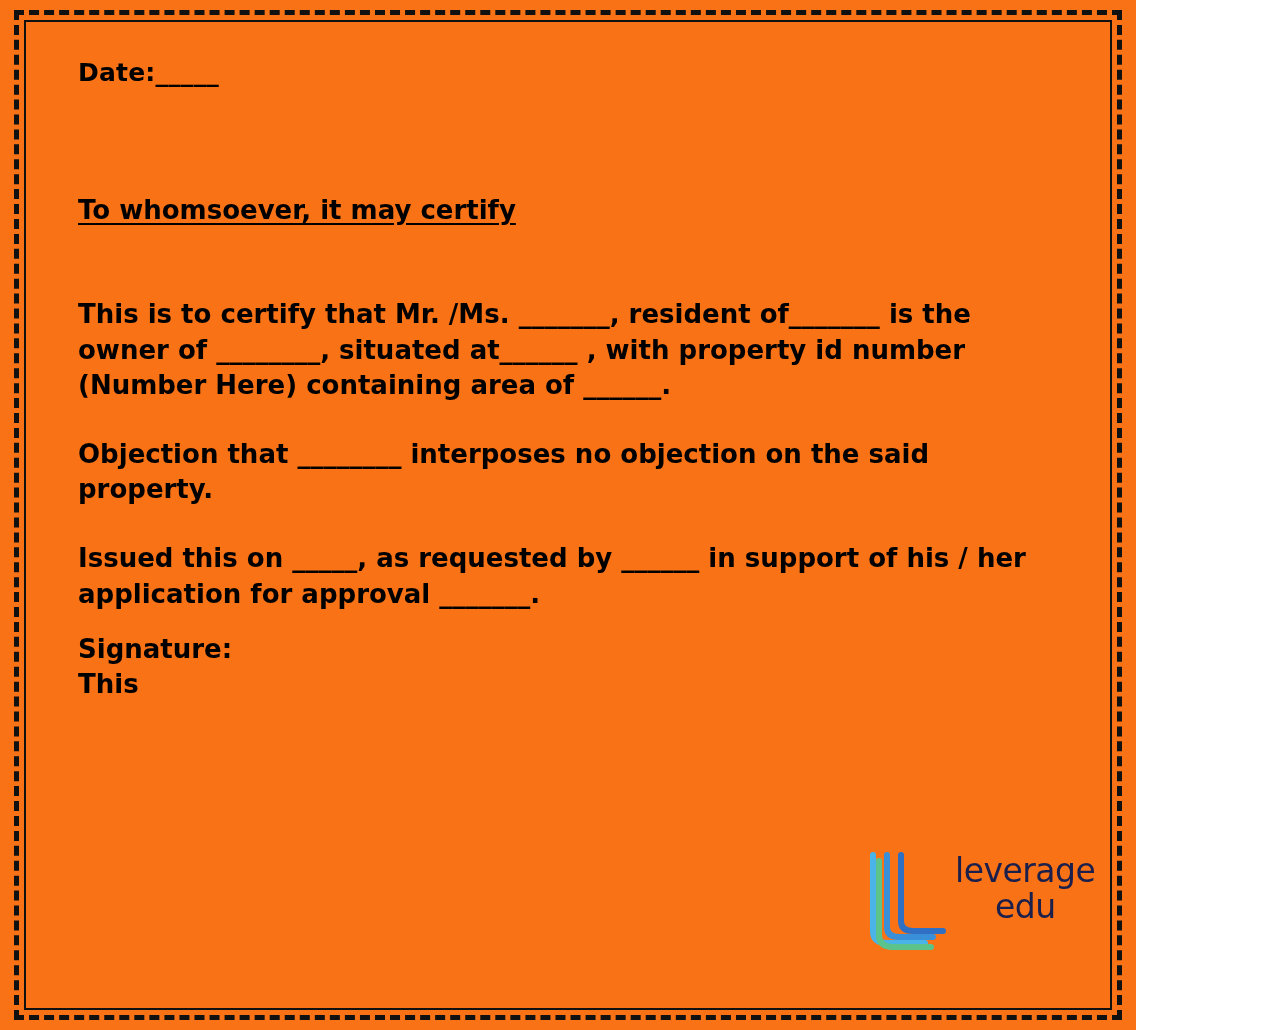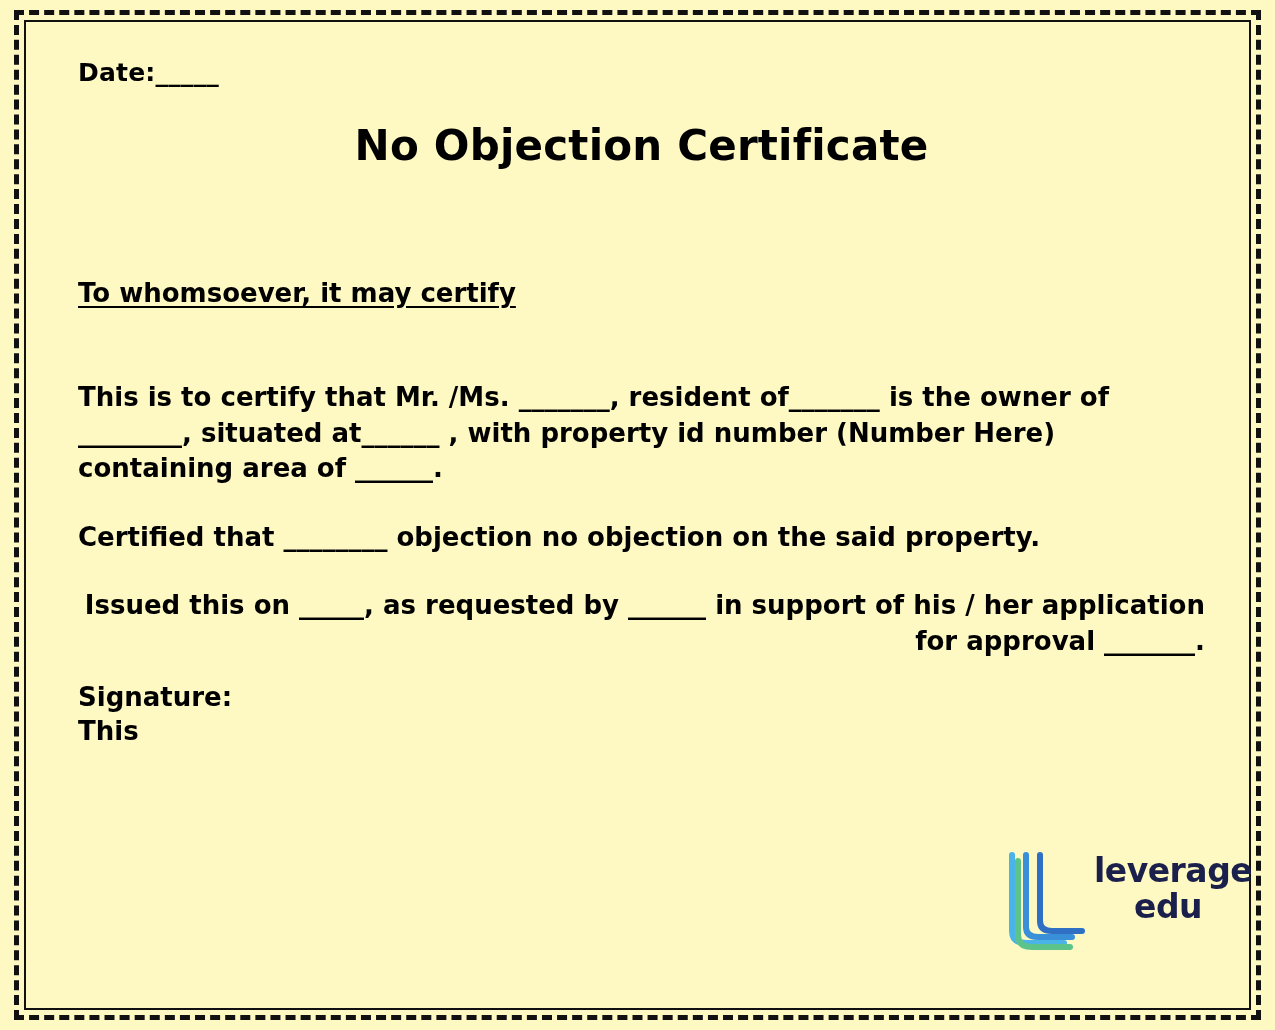--- a/index.html
+++ b/index.html
@@ -10,24 +10,24 @@
   body {
     width: 1275px;
     height: 1030px;
     font-family: "DejaVu Sans", sans-serif;
     color: #000000;
     overflow: hidden;
   }
 
   .page {
     position: relative;
-    width: 1275px;
+    width: 1136px;
     height: 1030px;
     box-sizing: border-box;
-    background: #fef9c3;
+    background: #f97316;
   }
 
   
   .border-frame-outer {
     position: absolute;
     left: 14px;
     top: 10px;
     right: 14px;
     bottom: 10px;
     border: 5px dashed #111111;
@@ -78,21 +78,21 @@
 
   .body-para {
     font-size: 26px;
     font-weight: bold;
     line-height: 1.37;
     margin: 0;
   }
 
   .para-1 { margin-top: 72px; }
   .para-2 { margin-top: 33px; }
-  .para-3 { margin-top: 33px; text-align: right; }
+  .para-3 { margin-top: 33px; }
 
   .signature-block {
     margin-top: 20px;
     font-size: 26px;
     font-weight: bold;
     line-height: 1.32;
   }
 
   
   .logo {
@@ -100,21 +100,21 @@
     right: 58px;
     bottom: 78px;
     width: 215px;
     height: 105px;
   }
   .logo-text {
     position: absolute;
     left: 92px;
     top: 6px;
     font-size: 33px;
-    font-weight: bold;
+    font-weight: normal;
     color: #1b1f4b;
     line-height: 1.08;
     letter-spacing: -0.5px;
   }
   .logo-text .edu-line {
     display: block;
     margin-left: 40px;
   }
   .logo-mark {
     position: absolute;
@@ -129,27 +129,26 @@
 
 <div class="page">
 
   <div class="border-frame-outer"></div>
   <div class="border-frame-inner"></div>
 
   <div class="content">
 
     <p class="date-line">Date:_____</p>
 
-    <h1 class="doc-title">No Objection Certificate</h1>
 
     <p class="salutation">To whomsoever, it may certify</p>
 
     <p class="body-para para-1">This is to certify that Mr. /Ms. _______, resident of_______ is the owner of ________, situated at______ , with property id number (Number Here) containing area of ______.</p>
 
-    <p class="body-para para-2">Certified that ________ objection no objection on the said property.</p>
+    <p class="body-para para-2">Objection that ________ interposes no objection on the said property.</p>
 
     <p class="body-para para-3">Issued this on _____, as requested by ______ in support of his / her application for approval _______.</p>
 
     <div class="signature-block">
       <div>Signature:</div>
       <div>This</div>
     </div>
 
   </div>
 

